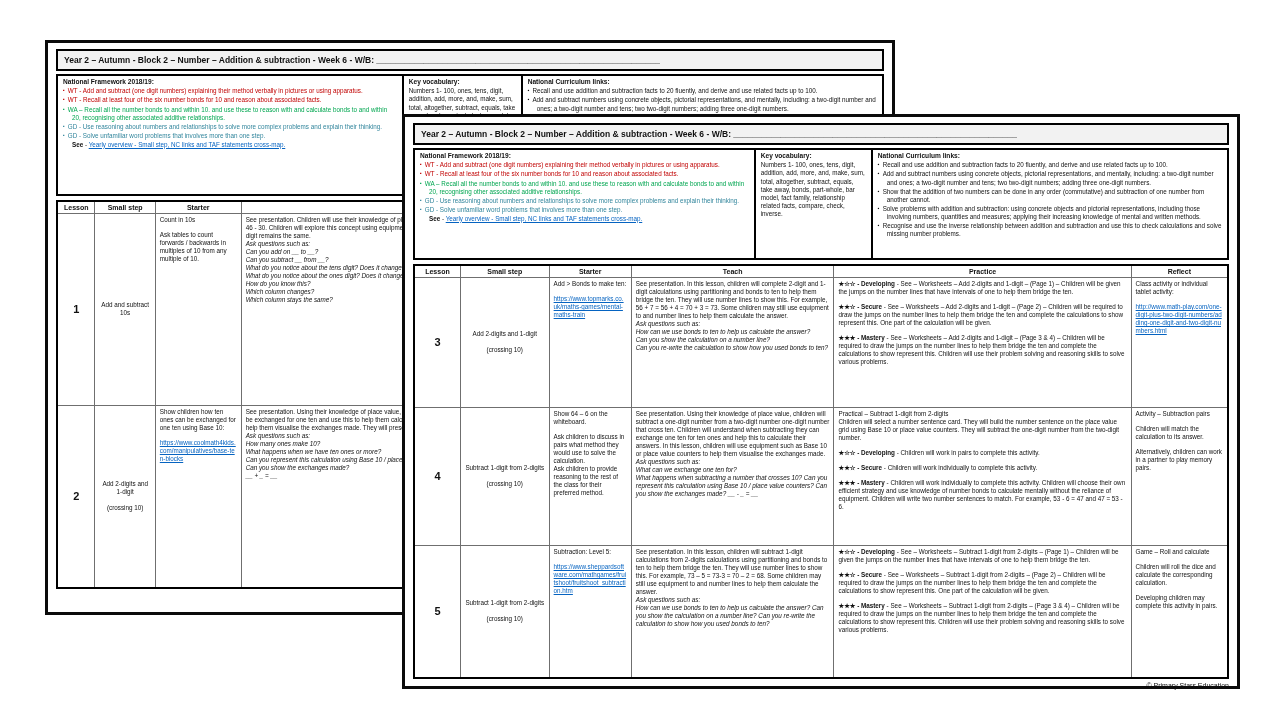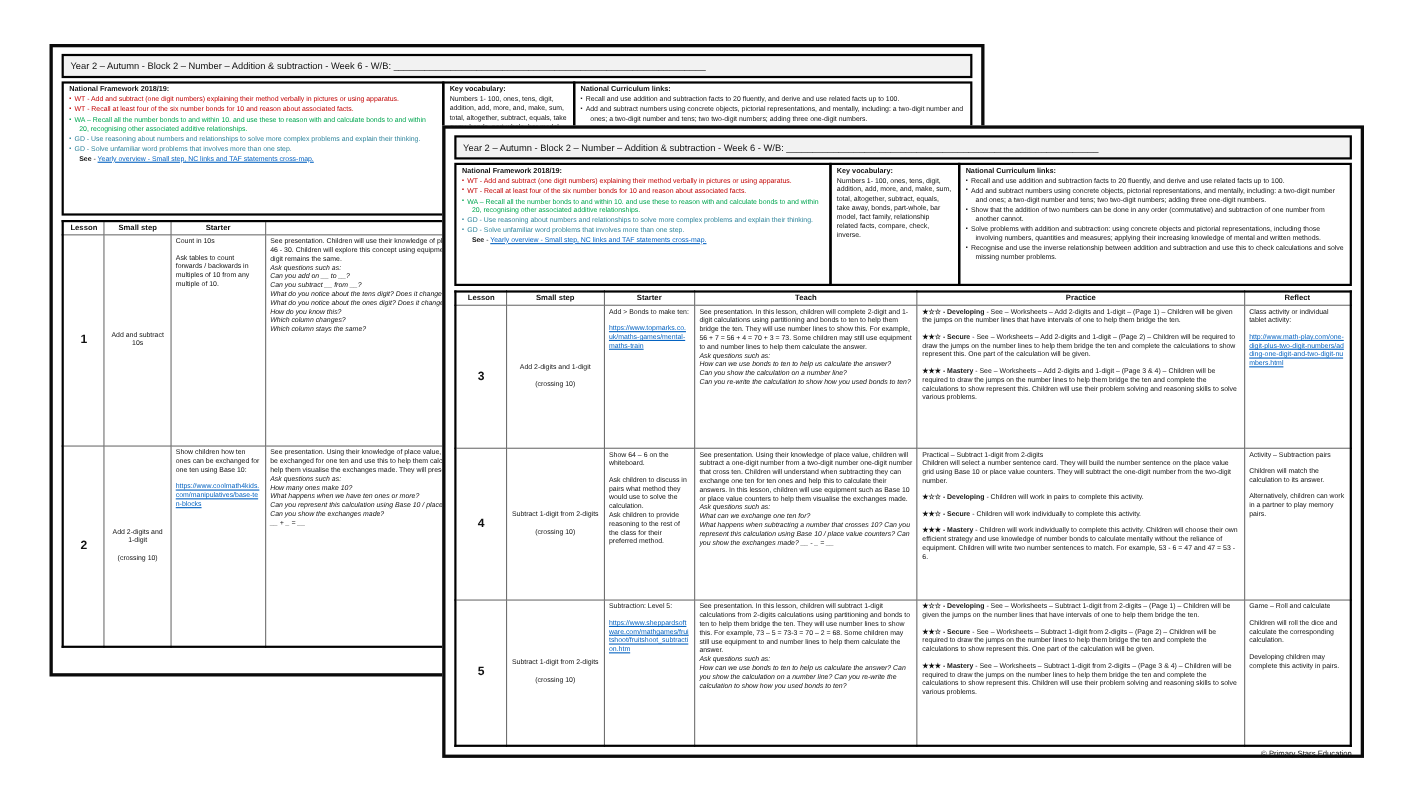--- a/index.html
+++ b/index.html
@@ -1,21 +1,21 @@
 <!DOCTYPE html>
 <html><head>
 <meta charset="utf-8">
 <style>
   html,body{margin:0;padding:0;background:#ffffff;width:1280px;height:720px;overflow:hidden;
     font-family:"Liberation Sans", sans-serif;-webkit-font-smoothing:antialiased;}
   .stage{position:relative;width:1280px;height:720px;background:#fff;}
   .page{position:absolute;background:#fff;border:3px solid #0b0b0b;box-sizing:border-box;padding:6px 8px;}
   .page.back{left:45px;top:40px;width:850px;height:575px;z-index:1;}
   .page.front{left:402px;top:114px;width:838px;height:575px;z-index:2;}
-  .titlebar{border:2px solid #000;background:#f2f2f2;font-weight:normal;font-size:8.5px;
+  .titlebar{border:2px solid #000;background:#f2f2f2;font-weight:bold;font-size:8.5px;
     padding:4px 6px;white-space:nowrap;overflow:hidden;color:#111;}
   .boxrow{display:flex;margin-top:3px;align-items:stretch;}
   .back .boxrow{height:122px;}
   .front .boxrow{height:112px;}
   .box{border:2px solid #000;box-sizing:border-box;padding:2px 5px;font-size:6.3px;line-height:1.28;overflow:hidden;color:#111;}
   .box + .box{margin-left:-2px;}
   .box.fw{flex:0 0 42%;}
   .box.vocab{flex:0 0 14.6%;}
   .box.nc{flex:1 1 auto;}
   .boxtitle{font-weight:bold;font-size:6.6px;margin-bottom:1px;}

